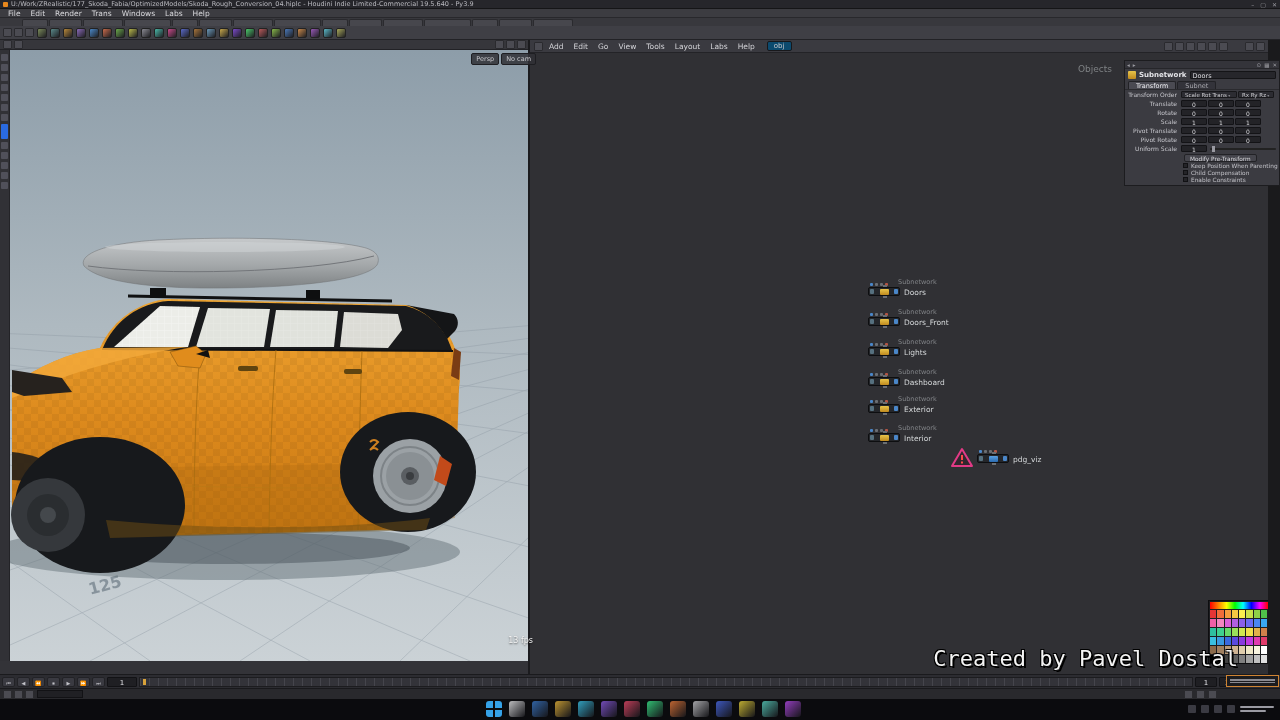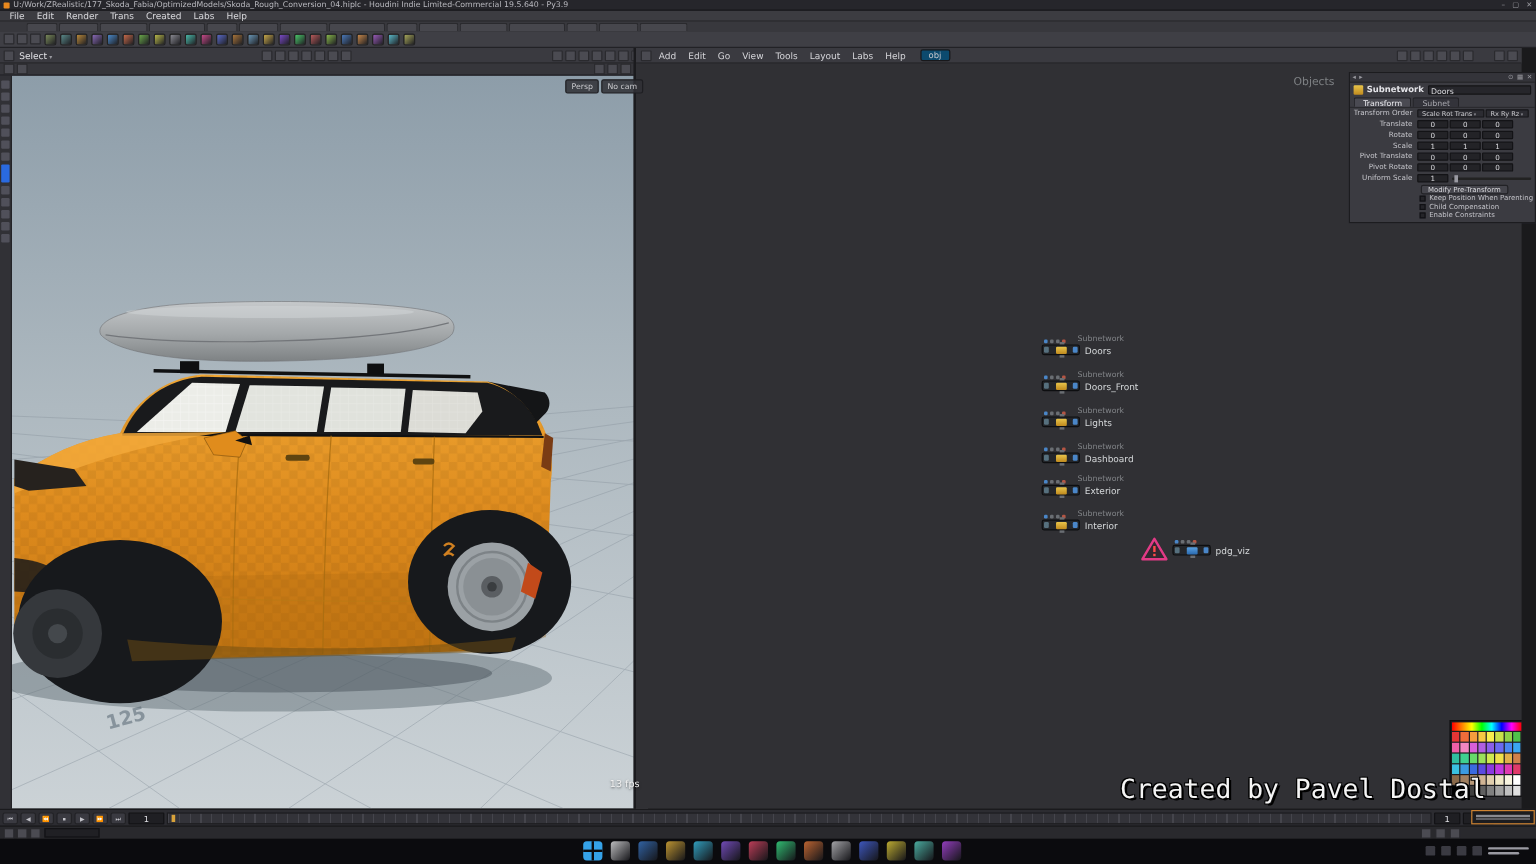--- a/index.html
+++ b/index.html
@@ -148,21 +148,21 @@
       <span>▢</span>
       <span>✕</span>
     </span>
   </div>
 
   <div id="menubar">
     <span>File</span>
     <span>Edit</span>
     <span>Render</span>
     <span>Trans</span>
-    <span>Created</span>
+    <span>Windows</span>
     <span>Labs</span>
     <span>Help</span>
   </div>
 
   <div id="shelftabs">
       <div class="shelf-tab" style="width: 26px;"></div>
       <div class="shelf-tab" style="width: 33px;"></div>
       <div class="shelf-tab" style="width: 40px;"></div>
       <div class="shelf-tab" style="width: 47px;"></div>
       <div class="shelf-tab" style="width: 26px;"></div>
@@ -205,42 +205,20 @@
       <div class="shelf-ic" style="background: linear-gradient(135deg, rgb(74, 120, 184), rgba(28, 28, 32, 0.92));"></div>
       <div class="shelf-ic" style="background: linear-gradient(135deg, rgb(200, 136, 74), rgba(28, 28, 32, 0.92));"></div>
       <div class="shelf-ic" style="background: linear-gradient(135deg, rgb(152, 90, 184), rgba(28, 28, 32, 0.92));"></div>
       <div class="shelf-ic" style="background: linear-gradient(135deg, rgb(90, 184, 200), rgba(28, 28, 32, 0.92));"></div>
       <div class="shelf-ic" style="background: linear-gradient(135deg, rgb(168, 168, 90), rgba(28, 28, 32, 0.92));"></div>
     </div>
 
   <div id="main">
 
     <div id="vp-pane">
-      <div id="vp-header">
-        <span class="mini-ic"></span>
-        <span class="sel-lbl">Select</span>
-        <span class="ic-cluster" id="vp-mid-cluster">
-            <div class="mini-ic"></div>
-            <div class="mini-ic"></div>
-            <div class="mini-ic"></div>
-            <div class="mini-ic"></div>
-            <div class="mini-ic"></div>
-            <div class="mini-ic"></div>
-            <div class="mini-ic"></div>
-          </span>
-        <span class="ic-cluster" id="vp-right-cluster">
-            <div class="mini-ic"></div>
-            <div class="mini-ic"></div>
-            <div class="mini-ic"></div>
-            <div class="mini-ic"></div>
-            <div class="mini-ic"></div>
-            <div class="mini-ic"></div>
-            <div class="mini-ic"></div>
-          </span>
-      </div>
       <div id="vp-row2">
         <span class="ic-cluster">
             <div class="mini-ic"></div>
             <div class="mini-ic"></div>
           </span>
         <span class="r ic-cluster">
             <div class="mini-ic"></div>
             <div class="mini-ic"></div>
             <div class="mini-ic"></div>
             <div class="mini-ic"></div>

